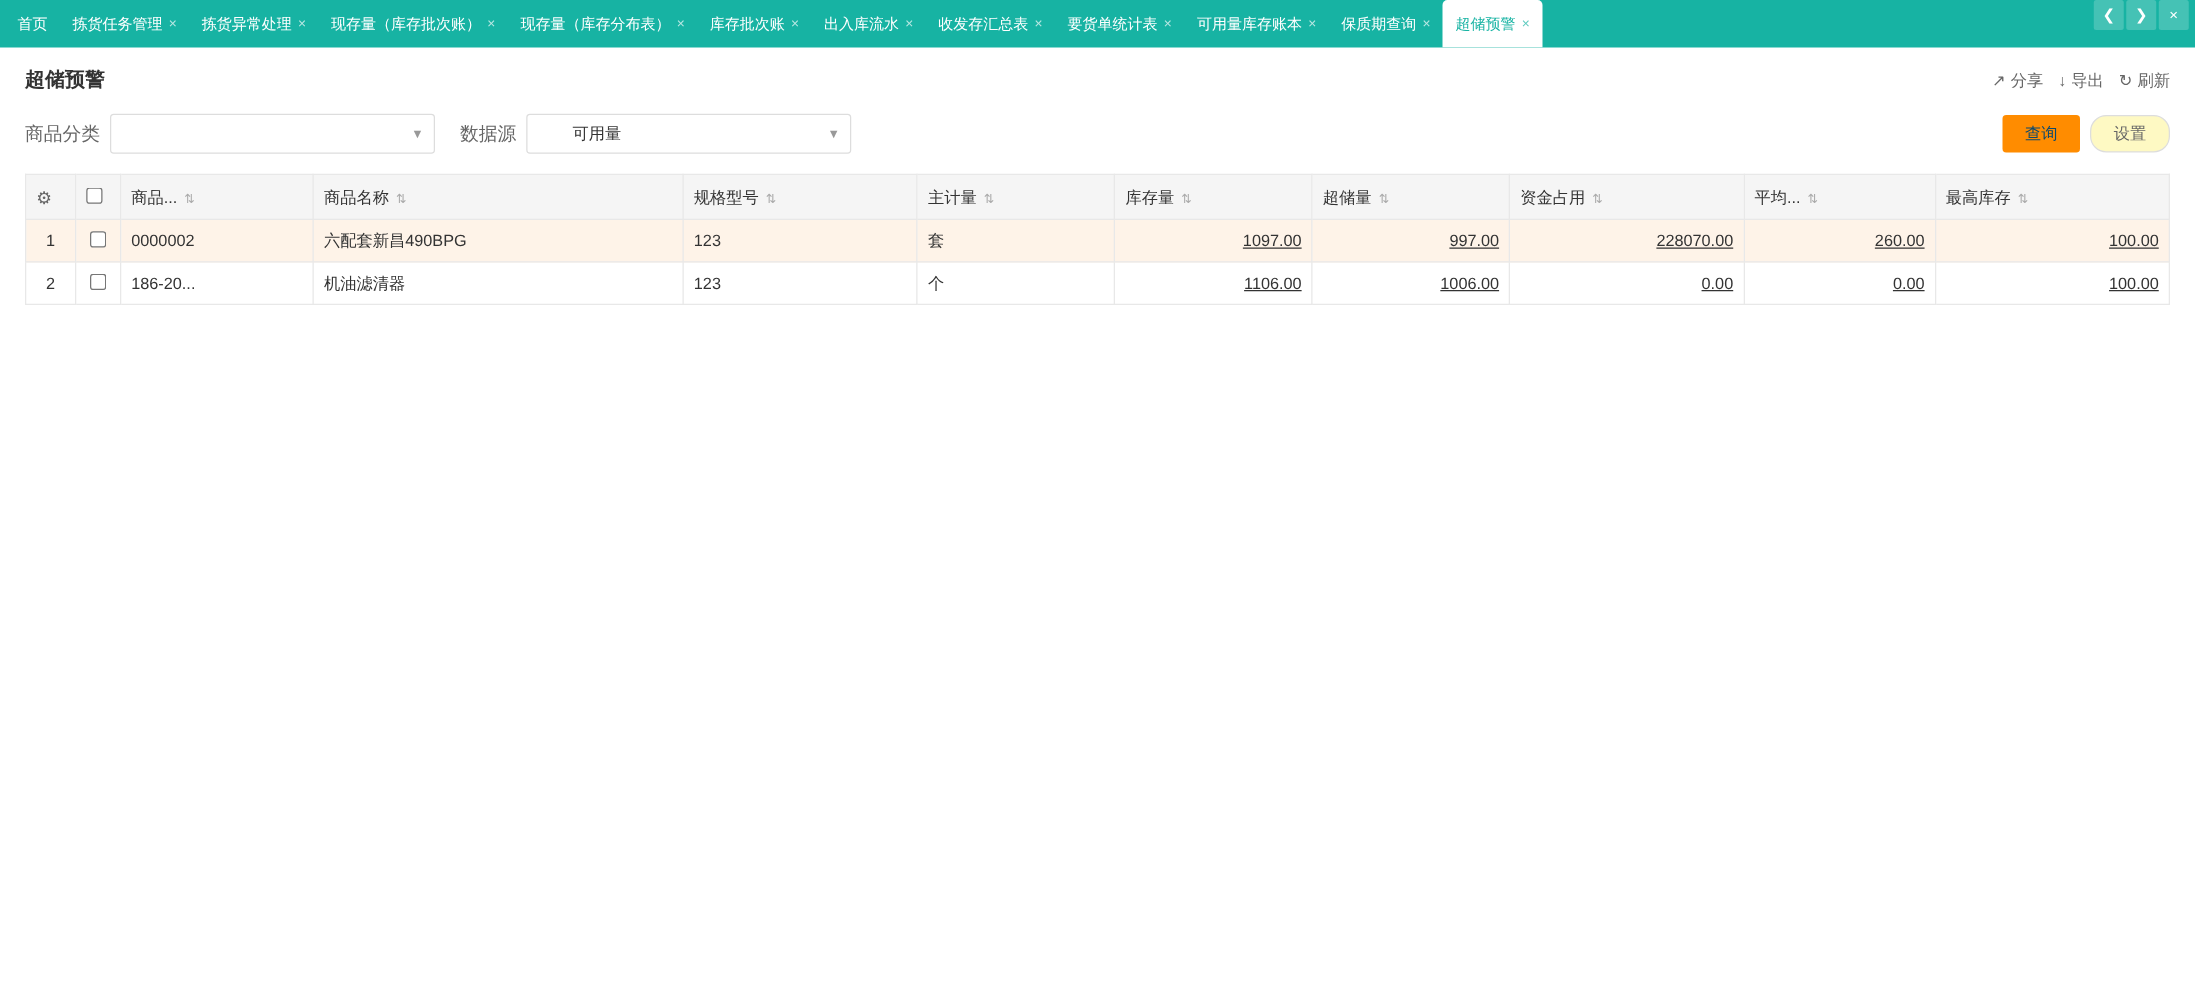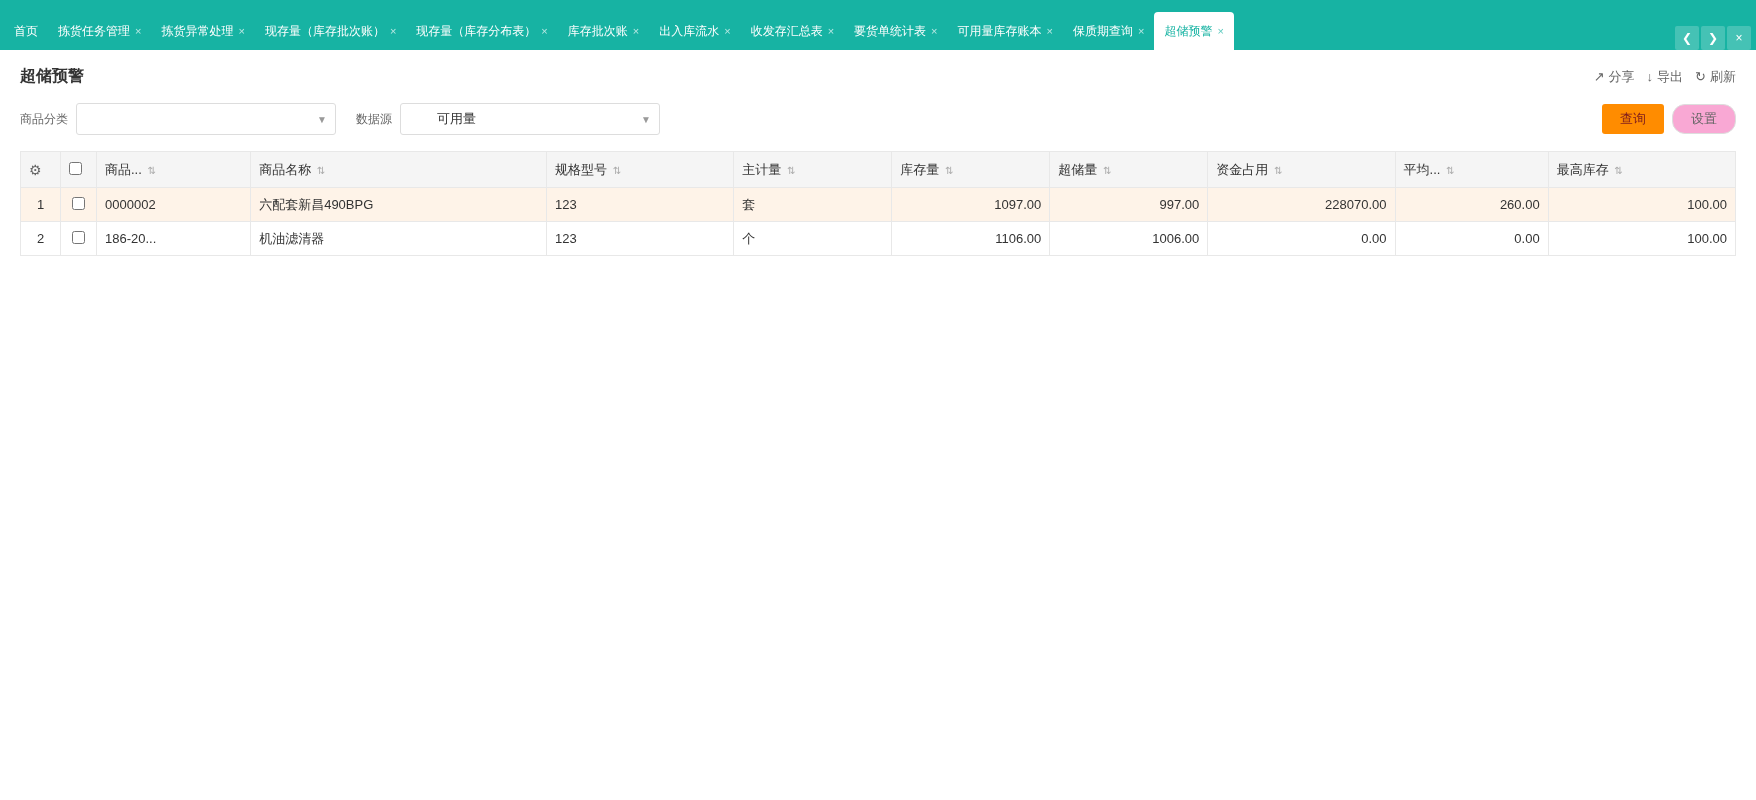--- a/index.html
+++ b/index.html
@@ -1,23 +1,23 @@
 <!DOCTYPE html>
 <html><head>
   <meta charset="utf-8">
   <style>
     * { box-sizing: border-box; margin: 0; padding: 0; }
     body { font-family: "Microsoft YaHei", Arial, sans-serif; font-size: 13px; background: #fff; color: #333; }
 
     
     .top-nav {
       display: flex;
-      align-items: flex-end;
+      align-items: flex-start;
       background: #17b3a3;
-      height: 50px;
+      height: 38px;
       padding: 0 4px;
       overflow: hidden;
     }
     .nav-tab {
       display: flex;
       align-items: center;
       padding: 0 10px;
       height: 38px;
       color: #fff;
       font-size: 12px;
@@ -94,21 +94,21 @@
       gap: 20px;
       margin-bottom: 16px;
     }
     .filter-group {
       display: flex;
       align-items: center;
       gap: 8px;
     }
     .filter-label {
       color: #666;
-      font-size: 12px;
+      font-size: 15px;
       white-space: nowrap;
     }
     .filter-select {
       width: 260px;
       height: 32px;
       border: 1px solid #ddd;
       border-radius: 3px;
       padding: 0 8px;
       font-size: 13px;
       cursor: pointer;
@@ -120,29 +120,29 @@
     .filter-select-text { color: #333; margin-left: 28px; }
     .filter-select-arrow { color: #999; font-size: 10px; }
 
     .filter-buttons {
       display: flex;
       gap: 8px;
       margin-left: auto;
     }
     .btn-query {
       background: #ff8c00;
-      color: #7f1d1d;
+      color: #0c4a6e;
       border: none;
       border-radius: 3px;
       padding: 6px 18px;
       font-size: 13px;
       cursor: pointer;
     }
     .btn-settings {
-      background: #f9a8d4;
+      background: #fef9c3;
       color: #666;
       border: 1px solid #ddd;
       border-radius: 13px;
       padding: 5px 18px;
       font-size: 13px;
       cursor: pointer;
     }
 
     
     .data-table {
@@ -169,21 +169,21 @@
       margin-left: 2px;
     }
     .data-table tbody tr {
       height: 34px;
     }
     .data-table tbody td {
       border: 1px solid #e8e8e8;
       padding: 0 8px;
       color: #333;
     }
-    .data-table tbody td.right { text-align: right; }
+    .data-table tbody td.right { text-align: right; text-decoration: underline; }
 
     .row-num { color: #999; text-align: center; width: 40px; }
     .checkbox-cell { text-align: center; width: 36px; }
     .checkbox-cell input[type="checkbox"] { cursor: pointer; }
 
     .settings-cell { text-align: center; width: 36px; }
     .settings-icon { color: #666; cursor: pointer; font-size: 14px; }
 
     
     .row-orange-bg { background: #fef3e8; }

